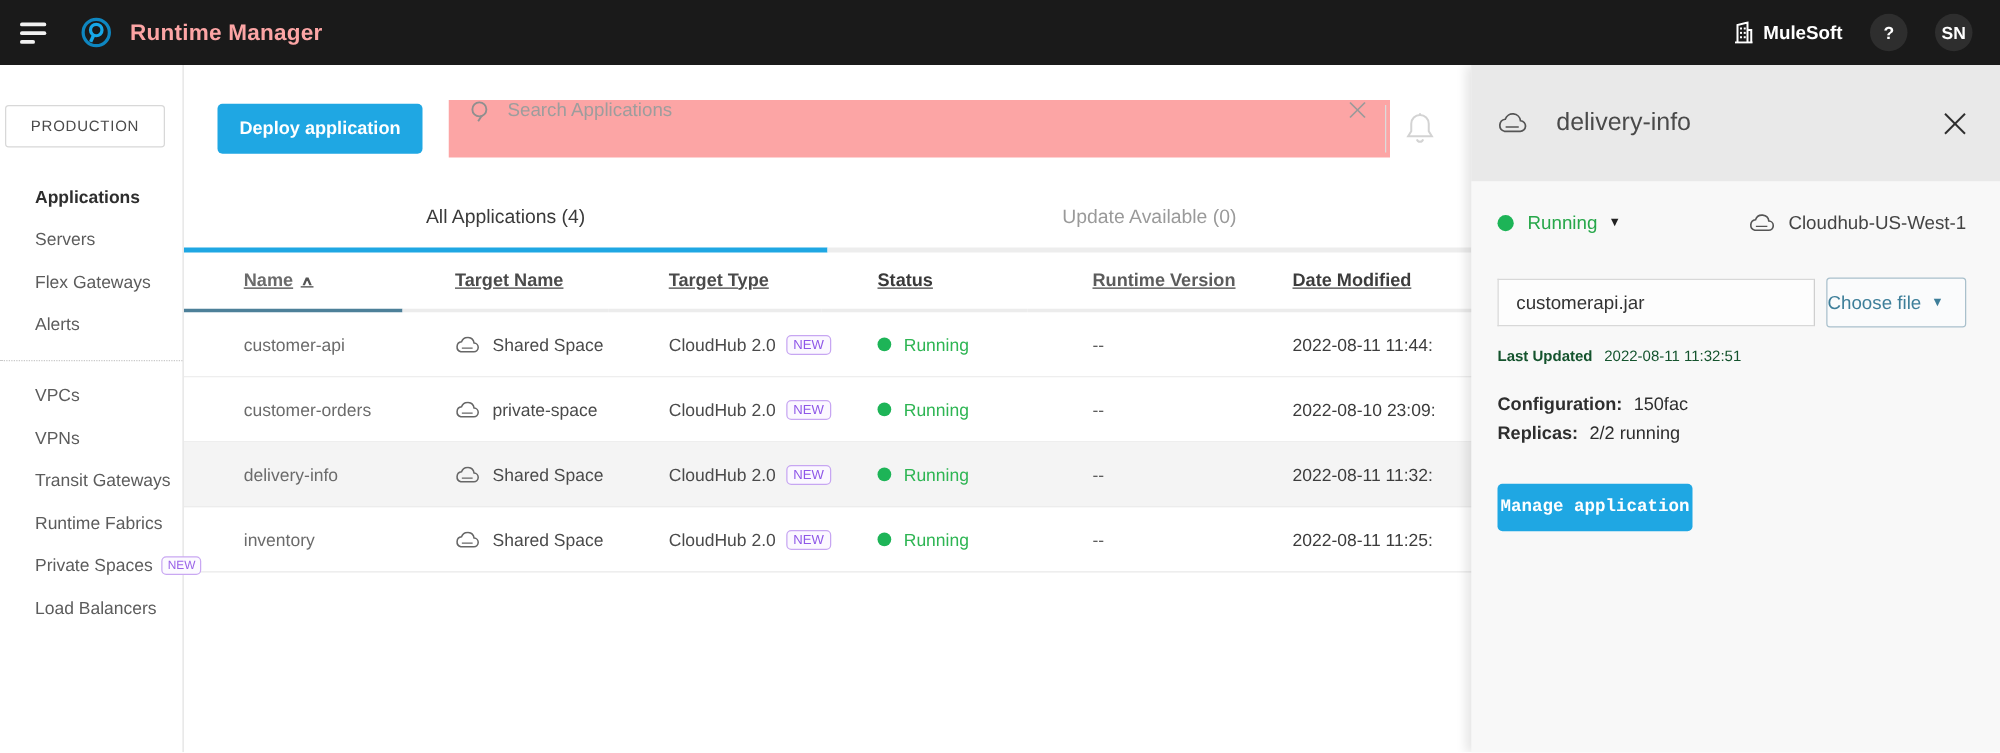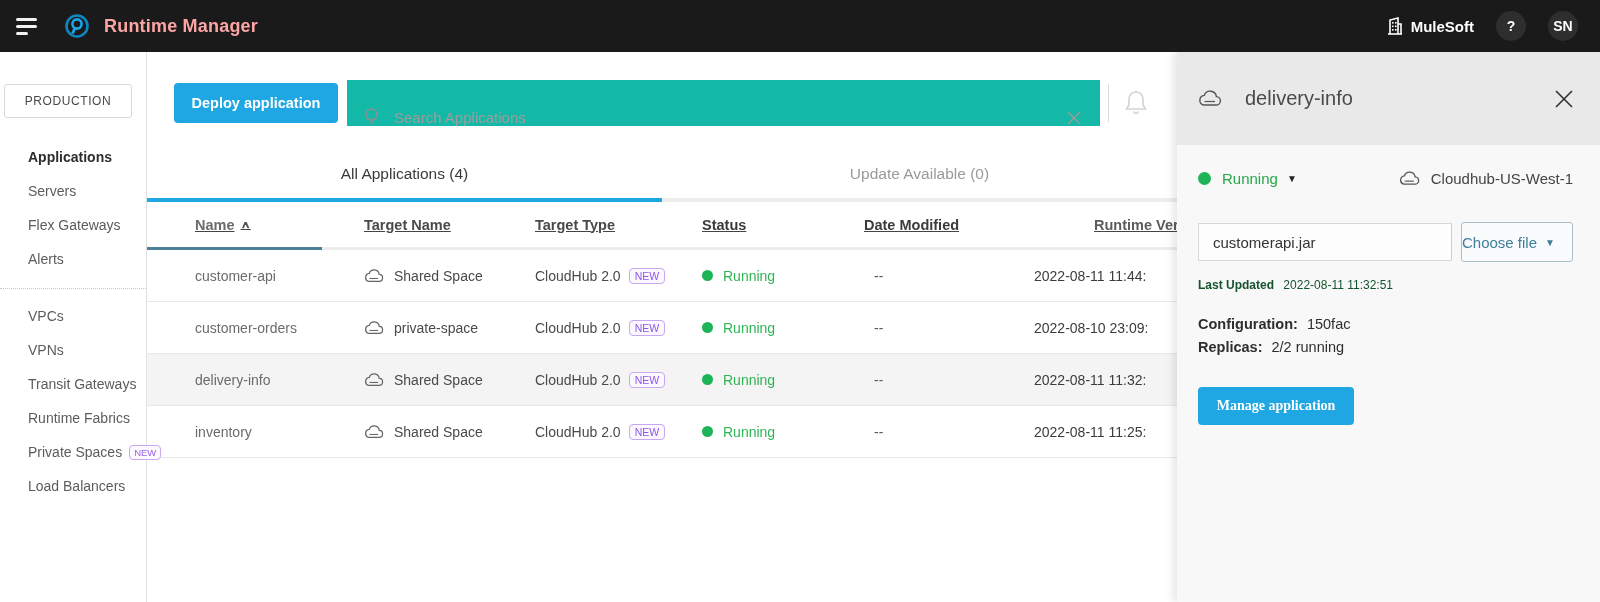--- a/index.html
+++ b/index.html
@@ -55,22 +55,22 @@
 
   
   .main { position:absolute; top:52px; left:147px; width:1453px; height:550px; background:#fff; }
   .toolbar { position:absolute; top:28px; left:0; height:46px; width:1100px; }
   .deploy-btn {
     position:absolute; left:27px; top:3px; width:164px; height:40px;
     background:#1fa7e3; color:#fff; border:none; border-radius:4px;
     font-family:"Liberation Sans",sans-serif; font-size:14.5px; font-weight:bold; cursor:pointer;
   }
   .searchbox {
-    position:absolute; left:200px; top:0; width:753px; height:46px;
-    background:#14b8a6; display:flex; align-items:flex-end;
+    position:absolute; left:212px; top:0; width:753px; height:46px;
+    background:#fca5a5; display:flex; align-items:flex-start;
   }
   .search-icon { margin-left:16px; display:flex; }
   .searchbox input {
     flex:1; border:none; background:transparent; outline:none; margin-left:12px;
     font-family:"Liberation Sans",sans-serif; font-size:15px; color:#333;
   }
   .searchbox input::placeholder { color:#9d9d9d; }
   .clear-x { margin-right:18px; cursor:pointer; display:flex; }
   .toolbar-sep { position:absolute; left:961px; top:4px; height:38px; width:1px; background:#dcdcdc; }
   .bell { position:absolute; left:976px; top:9px; cursor:pointer; display:flex; }
@@ -140,21 +140,21 @@
     display:flex; align-items:center; justify-content:flex-start;
   }
   .choose-btn .p-caret { color:#3d7e99; margin-left:8px; }
   .last-updated { margin-top:16px; font-size:12px; color:#14532d; }
   .last-updated b { margin-right:6px; }
   .kv { font-size:14.5px; color:#2e2e2e; margin-top:7px; }
   .kv.first { margin-top:24px; }
   .kv b { margin-right:5px; }
   .manage-btn {
     margin-top:32px; width:156px; height:38px; background:#1fa7e3; color:#fff;
-    border:none; border-radius:4px; font-family:Liberation Serif, serif;
+    border:none; border-radius:4px; font-family:Liberation Mono, monospace;
     font-size:14px; font-weight:bold; cursor:pointer;
   }
 </style>
 </head>
 <body>
 
 <div class="app">
 
   <div class="topbar">
     <div class="menu-btn">
@@ -270,22 +270,22 @@
     </div>
 
     <div class="thead">
       <div class="th sorted c1">
         <span>Name</span>
           <span class="sort-caret">∧</span>
       </div>
       <div class="th c2">Target Name</div>
       <div class="th c3">Target Type</div>
       <div class="th c4">Status</div>
+      <div class="th c5">Runtime Version</div>
       <div class="th c6">Date Modified</div>
-      <div class="th c5">Runtime Version</div>
     </div>
     <div class="tbody" id="tbody">
         <div class="trow">
           <div class="td c1">
             <span>customer-api</span>
           </div>
           <div class="td c2">
             <span class="cloud-ic">
               <svg width="20" height="14" viewBox="0 0 24 17">
                 <path d="M5.5 15 h12.5 a4.2 4.2 0 0 0 0.4-8.4 a6.3 6.3 0 0 0-12.2-1.2 a4.9 4.9 0 0 0-0.7 9.6z" fill="none" stroke="#666" stroke-width="1.5"></path>

